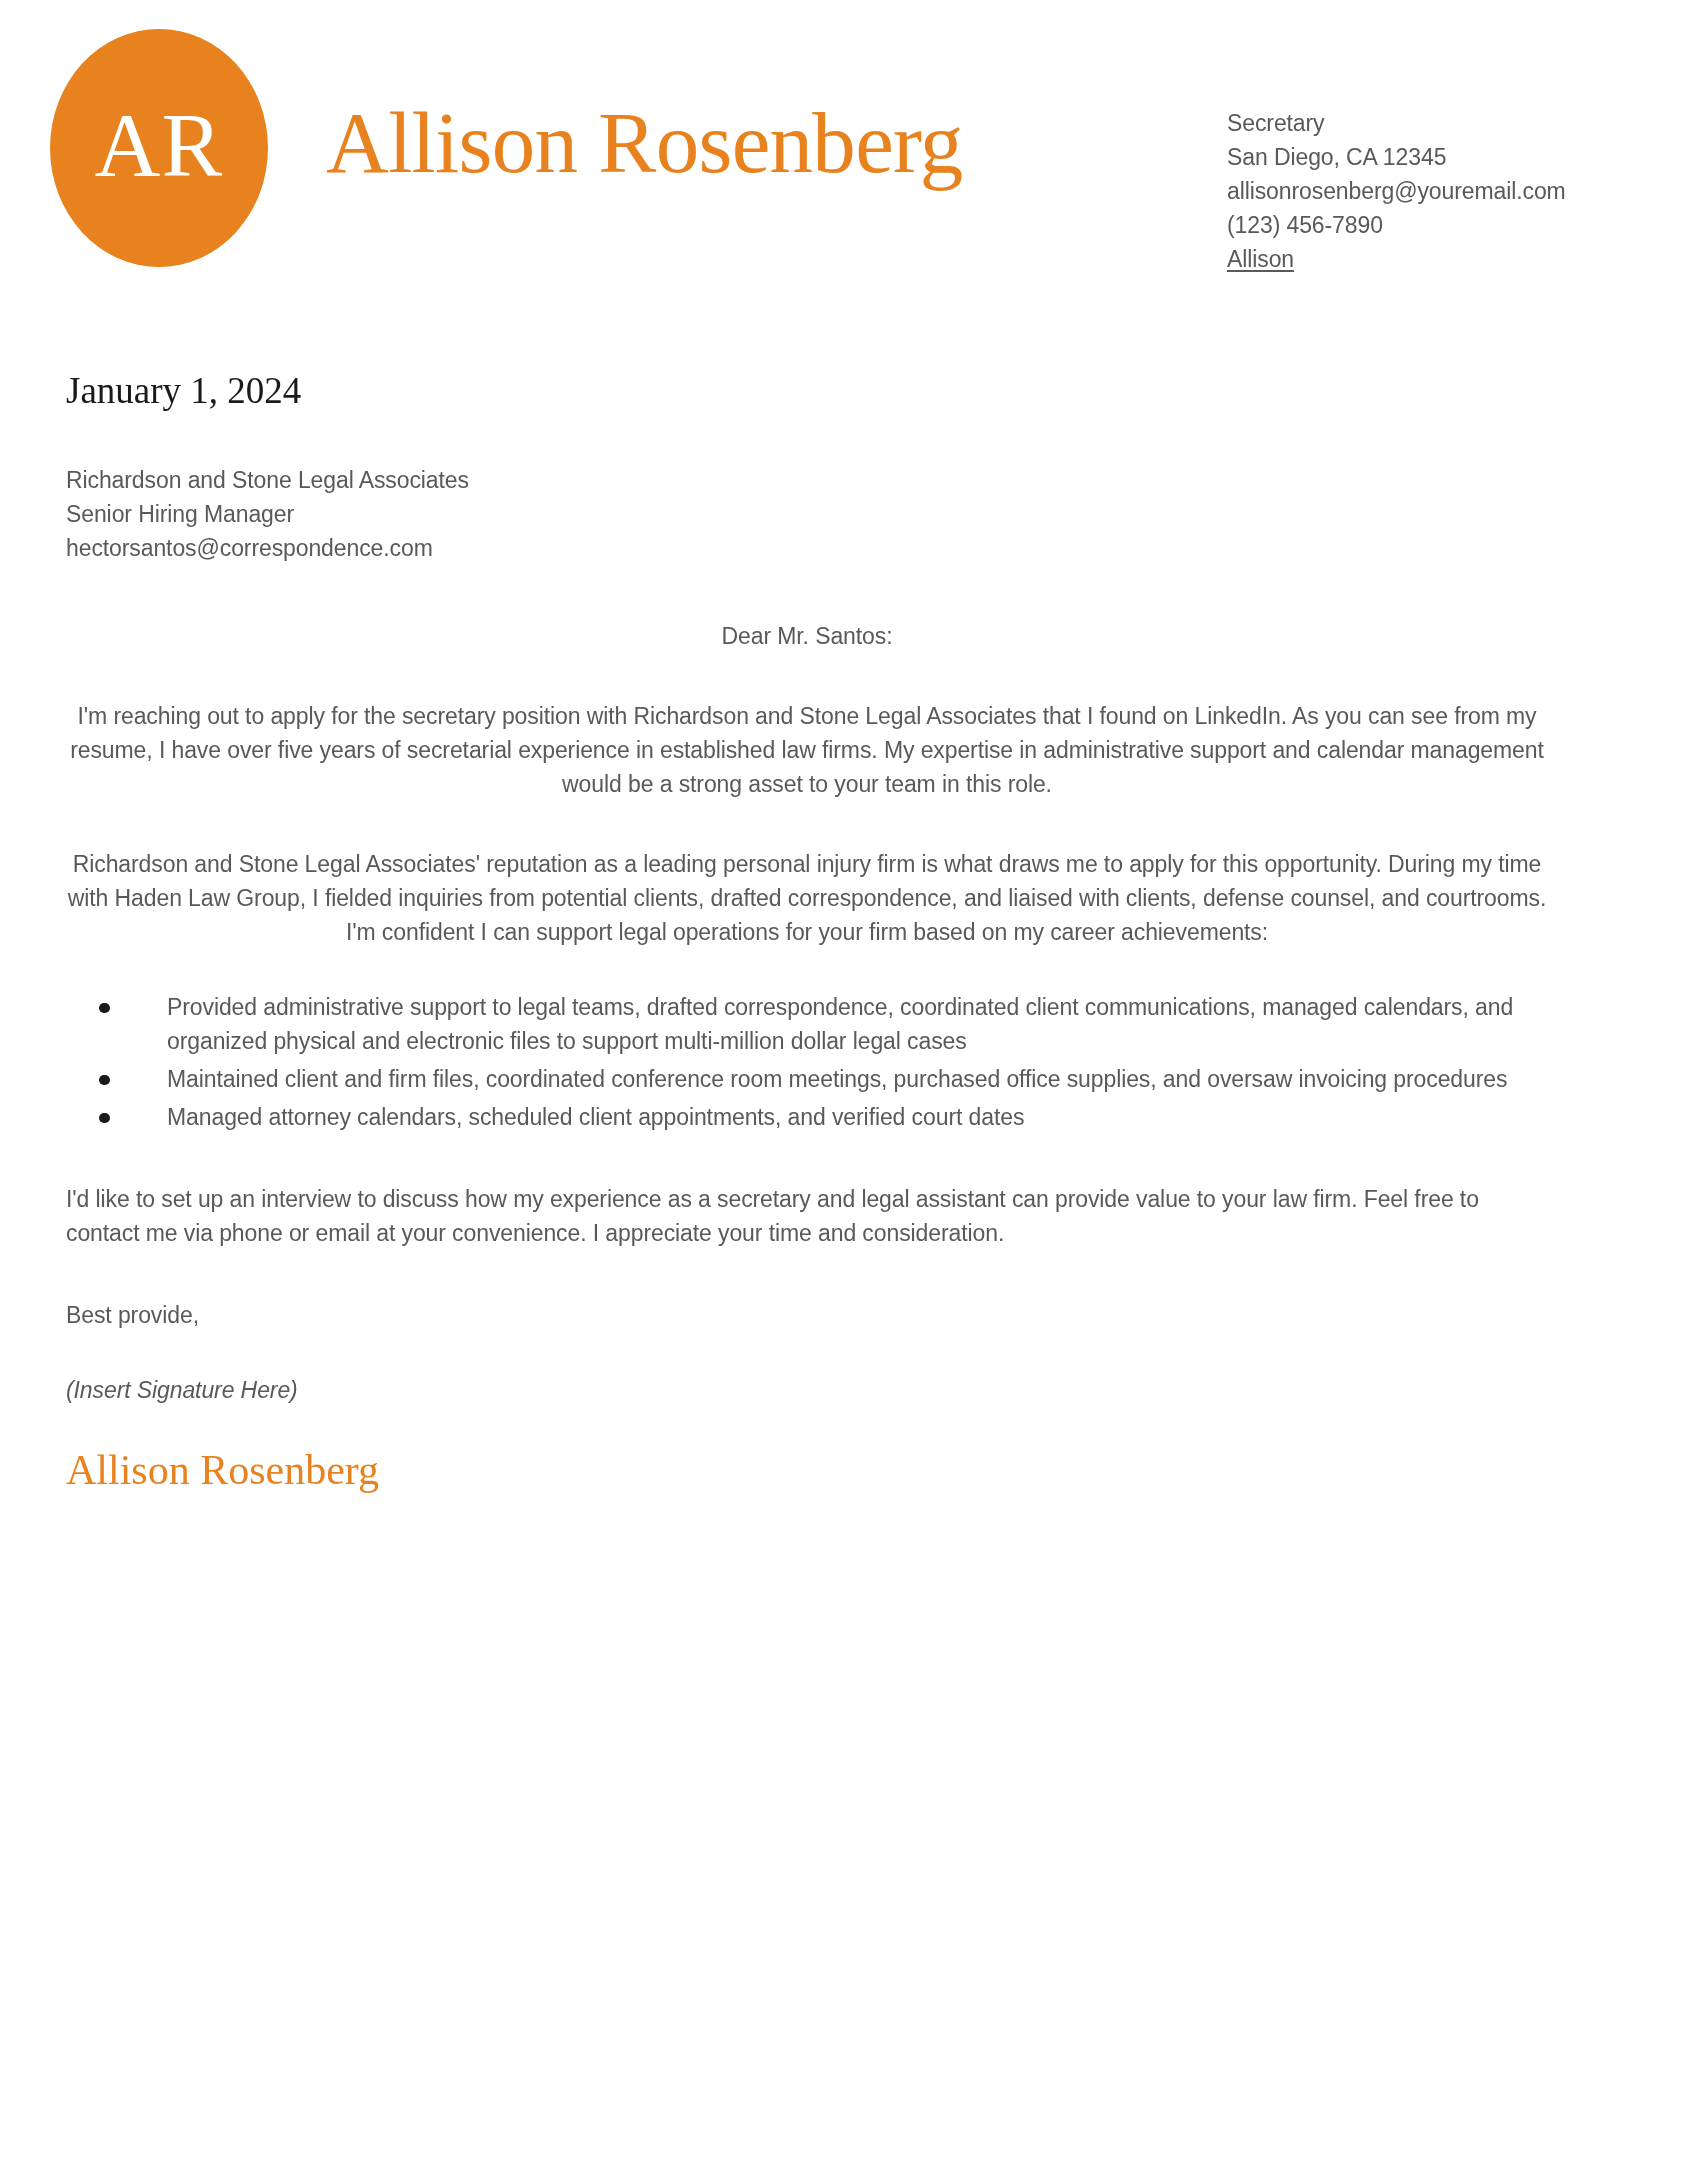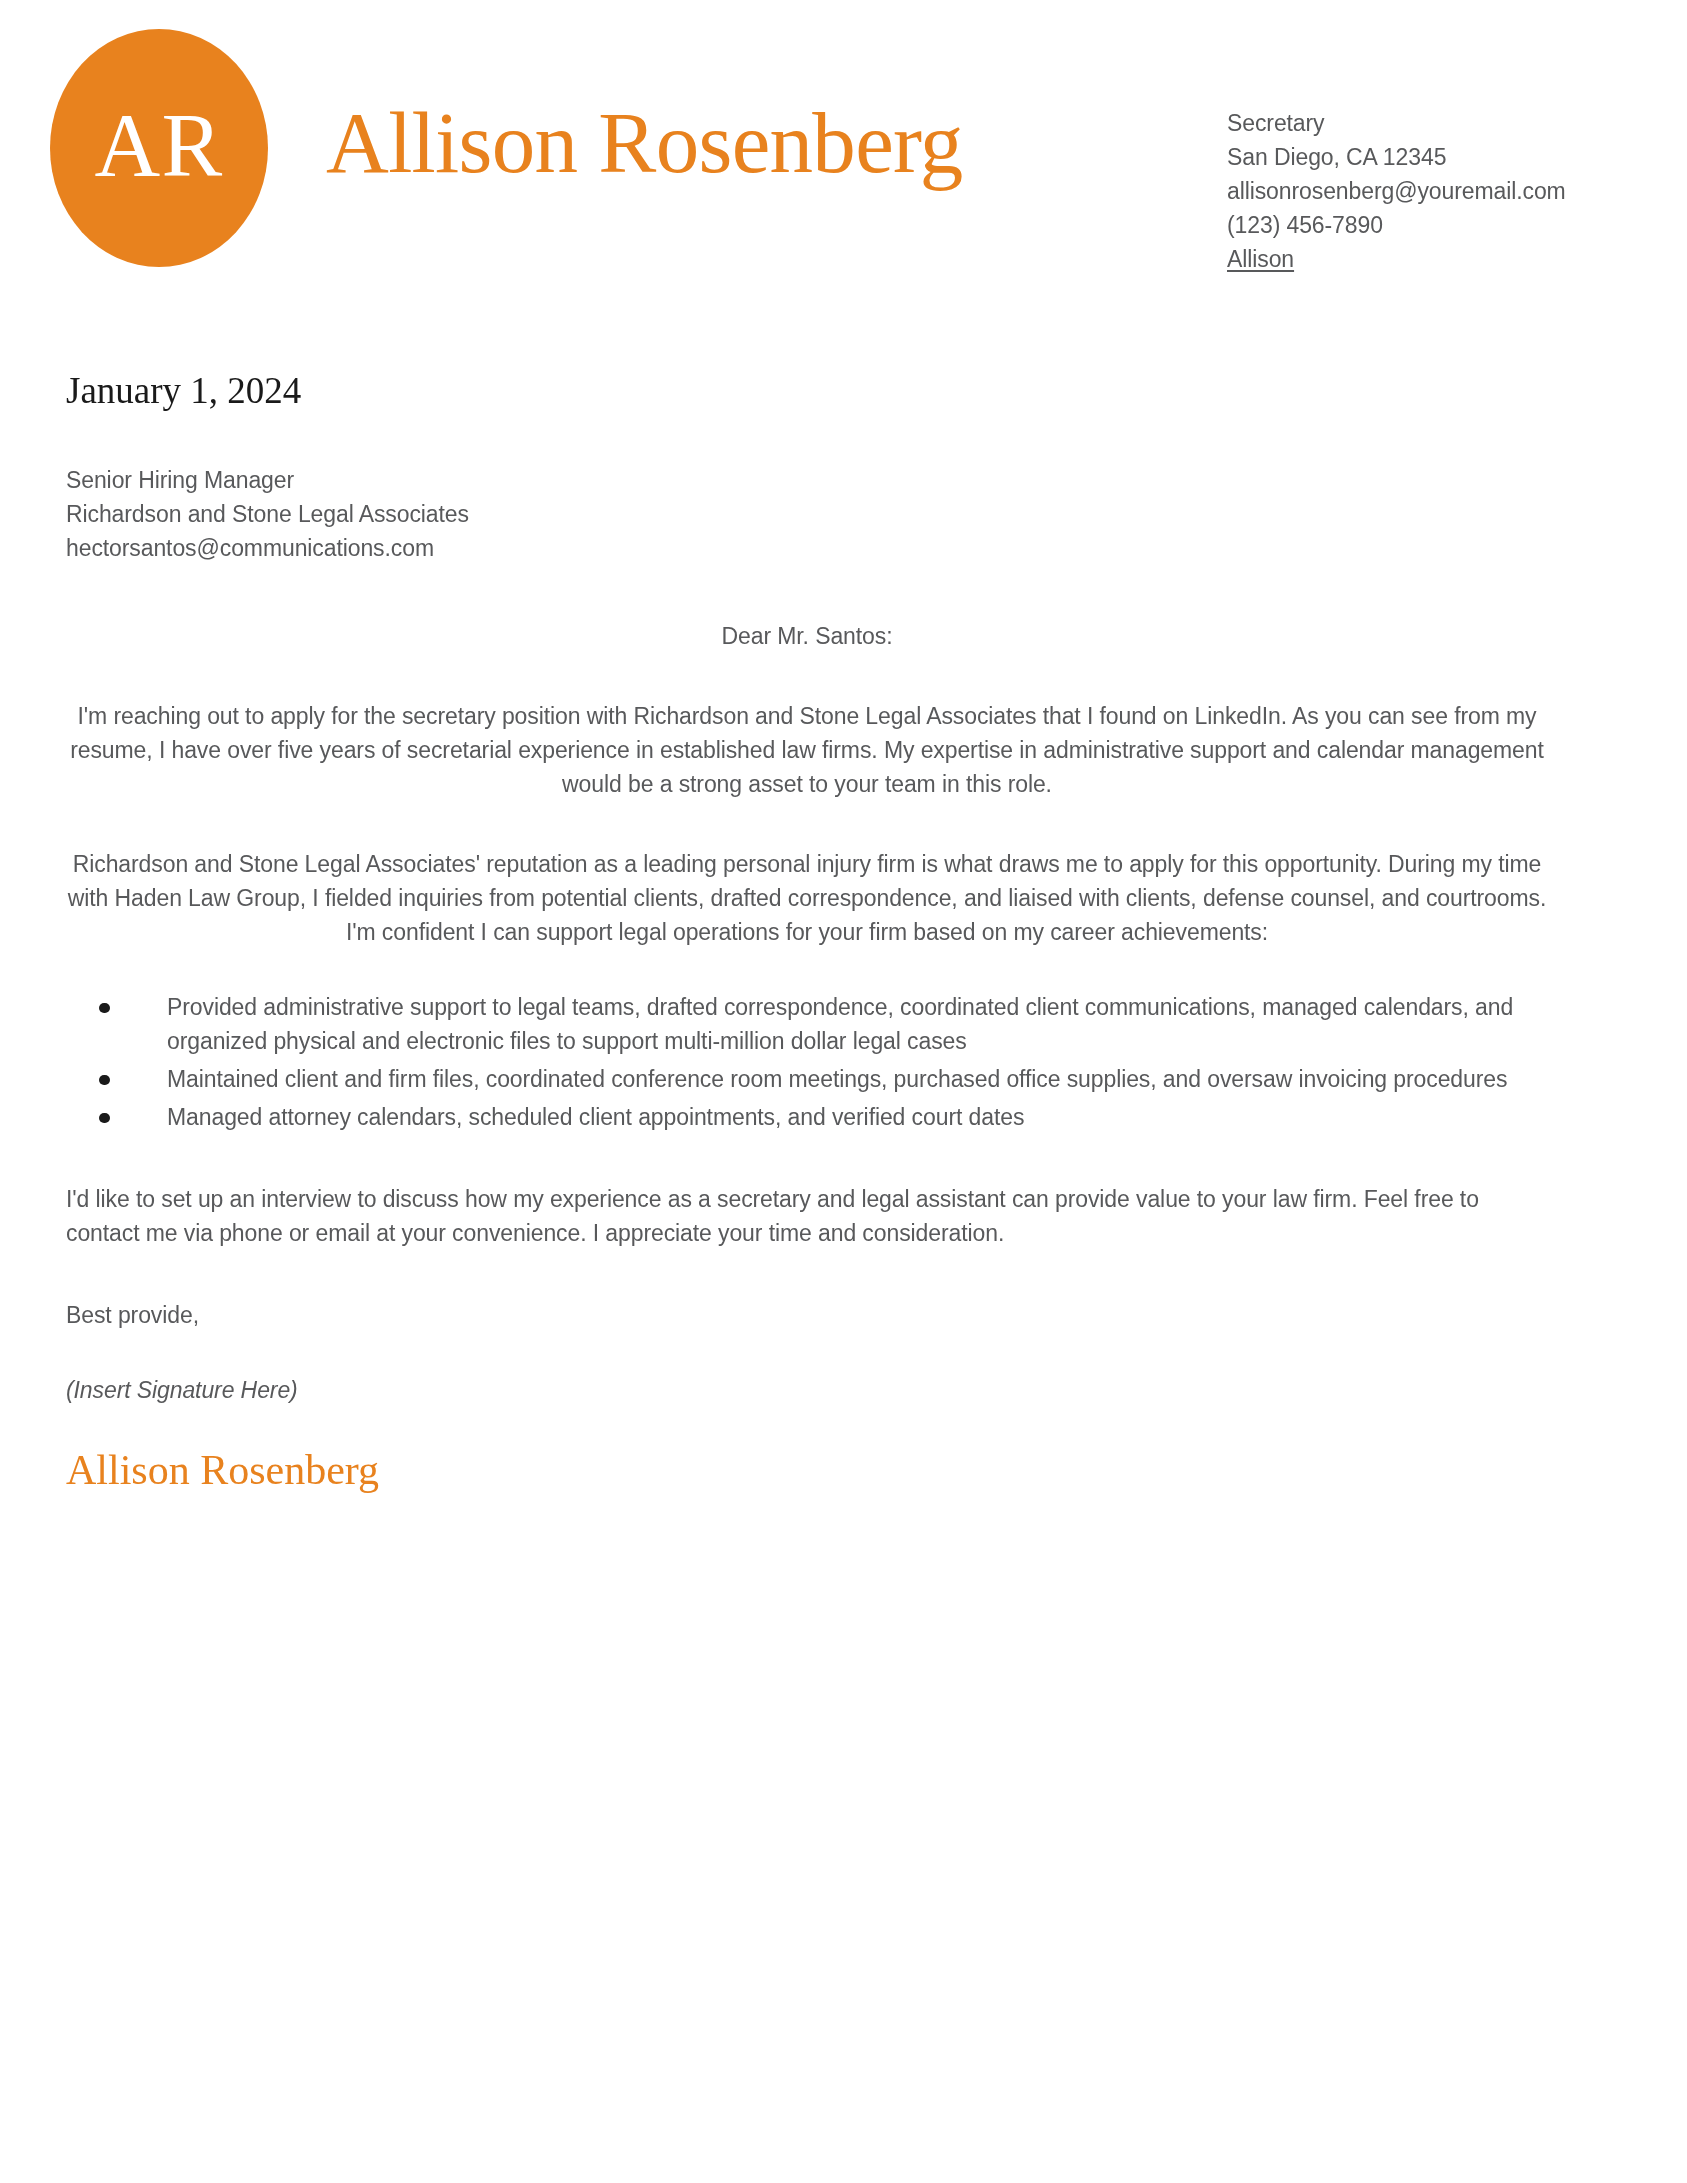--- a/index.html
+++ b/index.html
@@ -230,23 +230,23 @@
       </div>
     </div>
 
   </div>
 
   <div class="letter-body">
 
     <div class="date-line">January 1, 2024</div>
 
     <div>
+      <div class="recipient-line">Richardson and Stone Legal Associates</div>
       <div class="recipient-line">Senior Hiring Manager</div>
-      <div class="recipient-line">Richardson and Stone Legal Associates</div>
-      <div class="recipient-line">hectorsantos@communications.com</div>
+      <div class="recipient-line">hectorsantos@correspondence.com</div>
     </div>
 
     <div class="salutation">Dear Mr. Santos:</div>
 
     <div class="para">I'm reaching out to apply for the secretary position with Richardson and Stone Legal Associates that I found on LinkedIn. As you can see from my resume, I have over five years of secretarial experience in established law firms. My expertise in administrative support and calendar management would be a strong asset to your team in this role.</div>
 
     <div class="para">Richardson and Stone Legal Associates' reputation as a leading personal injury firm is what draws me to apply for this opportunity. During my time with Haden Law Group, I fielded inquiries from potential clients, drafted correspondence, and liaised with clients, defense counsel, and courtrooms. I'm confident I can support legal operations for your firm based on my career achievements:</div>
 
     <ul class="bullet-list">
       <li class="bullet-item">Provided administrative support to legal teams, drafted correspondence, coordinated client communications, managed calendars, and organized physical and electronic files to support multi-million dollar legal cases</li>

